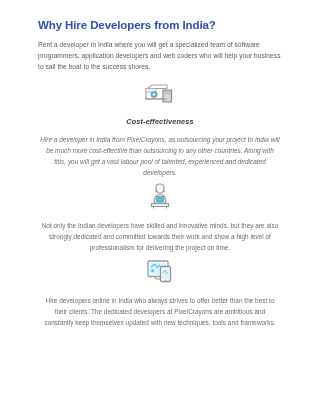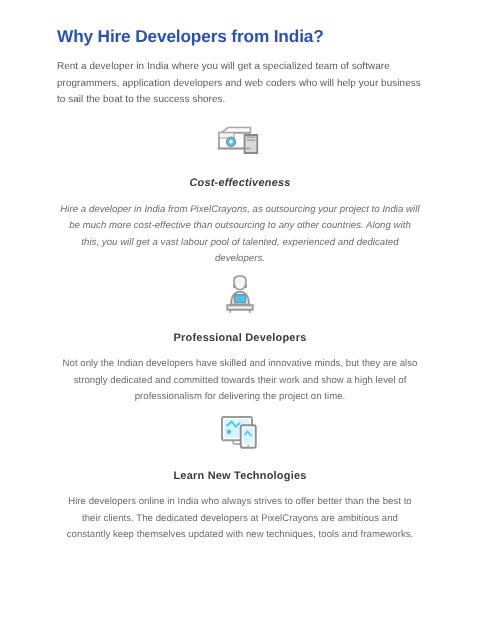--- a/index.html
+++ b/index.html
@@ -107,36 +107,34 @@
       <svg viewBox="0 0 34 28" width="34" height="28" xmlns="http://www.w3.org/2000/svg">
         <path d="M13 3.5 C13 1.8 15 1 17 1 C19.2 1 21 2 21 4 L21 8.5 L13 8.5 Z" fill="#f4f4f4" stroke="#9a9a9a" stroke-width="1.1"></path>
         <path d="M13.5 6.5 C13.5 8.6 15 10 17 10 C19 10 20.5 8.6 20.5 6.5" fill="#fafafa" stroke="#9a9a9a" stroke-width="1.1"></path>
         <path d="M11 20 C11 14.5 13.5 11.5 17 11.5 C20.5 11.5 23 14.5 23 20 Z" fill="#fbfbfb" stroke="#9a9a9a" stroke-width="1.2"></path>
         <rect x="13.2" y="13.5" width="7.6" height="5.2" rx="0.6" fill="#3fc8f4" stroke="#8c8c8c" stroke-width="0.9"></rect>
         <path d="M8.5 20.5 L25.5 20.5 L25.5 23.5 L8.5 23.5 Z" fill="#ededed" stroke="#9a9a9a" stroke-width="1.2"></path>
         <path d="M10.5 23.5 L10.5 25.5" stroke="#9a9a9a" stroke-width="1.1"></path>
         <path d="M23.5 23.5 L23.5 25.5" stroke="#9a9a9a" stroke-width="1.1"></path>
       </svg>
     </span>
-    <h2 class="feature-title">Professional Developers</h2>
     <p class="feature-text">Not only the Indian developers have skilled and innovative minds, but they are also strongly dedicated and committed towards their work and show a high level of professionalism for delivering the project on time.</p>
   </section>
 
   <section class="feature">
     <span class="feature-icon">
       <svg viewBox="0 0 34 28" width="34" height="28" xmlns="http://www.w3.org/2000/svg">
         <rect x="5" y="3" width="20" height="15.5" rx="1" fill="#ffffff" stroke="#9a9a9a" stroke-width="1.3"></rect>
         <rect x="6.6" y="4.6" width="16.8" height="12.3" fill="#d8f4fd"></rect>
         <path d="M8 9 L11.5 6 L14 9.5 L17 7" fill="none" stroke="#3fc8f4" stroke-width="1.1"></path>
         <circle cx="9.6" cy="12.8" r="1.5" fill="#3fc8f4"></circle>
         <path d="M13 21 L17 21" stroke="#9a9a9a" stroke-width="1.1"></path>
         <path d="M12.5 18.5 L12.5 21" stroke="#9a9a9a" stroke-width="1"></path>
         <rect x="17.5" y="8.5" width="10" height="15" rx="1.4" fill="#ffffff" stroke="#8f8f8f" stroke-width="1.3"></rect>
         <rect x="18.9" y="10.4" width="7.2" height="10.4" fill="#d8f4fd"></rect>
         <path d="M20 15 L22 12.6 L24.6 15.6" fill="none" stroke="#3fc8f4" stroke-width="1"></path>
         <circle cx="22.5" cy="22.2" r="0.7" fill="#9a9a9a"></circle>
       </svg>
     </span>
-    <h2 class="feature-title">Learn New Technologies</h2>
     <p class="feature-text">Hire developers online in India who always strives to offer better than the best to their clients. The dedicated developers at PixelCrayons are ambitious and constantly keep themselves updated with new techniques, tools and frameworks.</p>
   </section>
 
 </div>
 
 </body></html>

